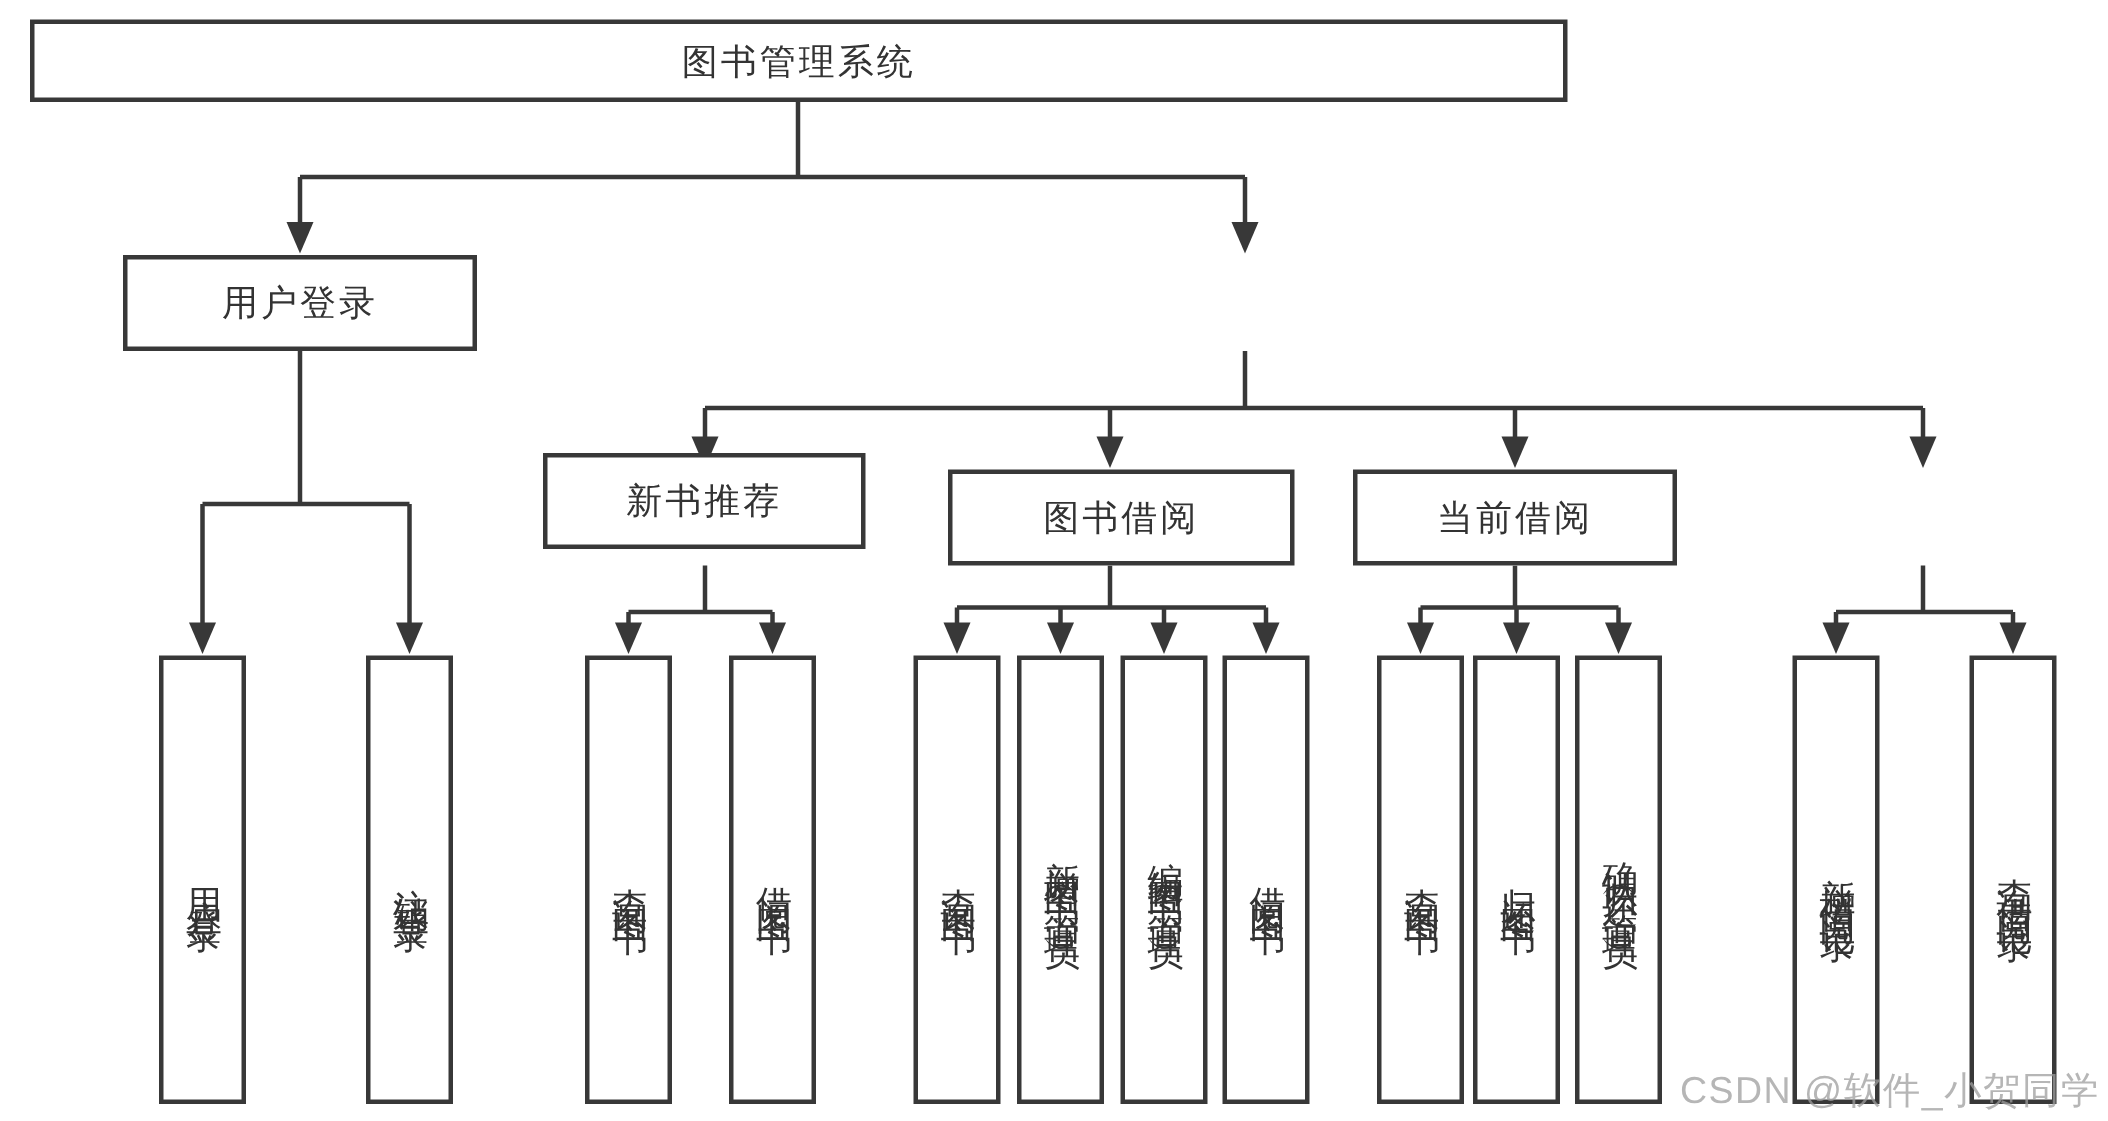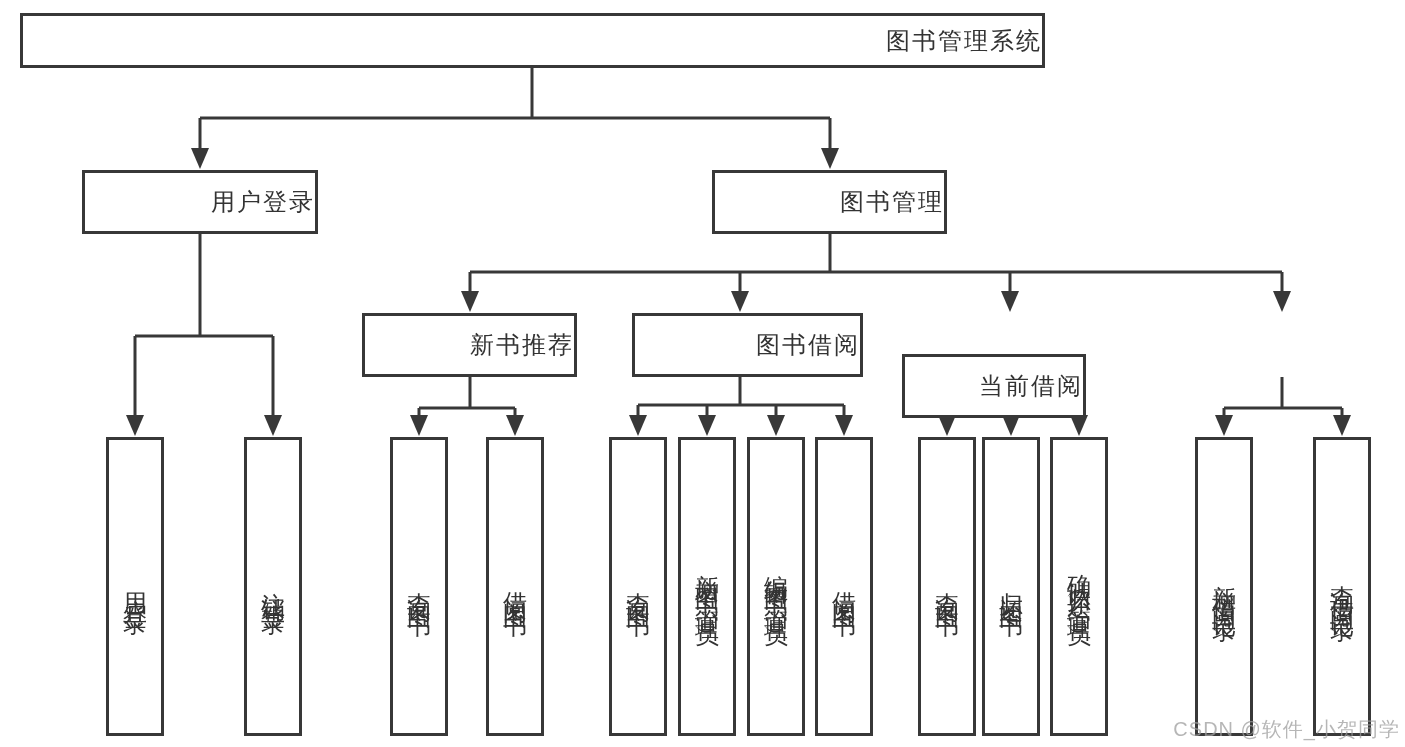--- a/index.html
+++ b/index.html
@@ -17,21 +17,21 @@
   }
   .stage{position:relative;width:1405px;height:747px;}
   .connectors{position:absolute;left:0;top:0;width:1405px;height:747px;}
   .connectors path{stroke:var(--line);stroke-width:3;fill:none;}
   .connectors polygon{fill:var(--line);stroke:none;}
   .hbox{
     position:absolute;
     box-sizing:border-box;
     border:3px solid var(--line);
     background:#fff;
-    display:flex;align-items:center;justify-content:flex-end;
+    display:flex;align-items:center;justify-content:center;
   }
   .hbox .lbl{
     font-size:24px;color:var(--text);letter-spacing:2px;white-space:nowrap;
   }
   .vbox{
     position:absolute;
     box-sizing:border-box;
     width:58px;height:299px;top:437px;
     border:3px solid var(--line);
     background:#fff;
@@ -40,21 +40,21 @@
   }
   .vbox .lbl{
     writing-mode:vertical-rl;
     font-size:24px;color:var(--text);
     letter-spacing:7px;
     line-height:1;
     white-space:nowrap;
   }
   .watermark{
     position:absolute;right:5px;bottom:4px;
-    font-size:20px;letter-spacing:1px;
+    font-size:25px;letter-spacing:1px;
     color:var(--watermark);
     opacity:.75;
     white-space:nowrap;
     pointer-events:none;
   }
 </style>
 </head>
 <body>
 
 <div class="stage">
@@ -95,31 +95,28 @@
     <polygon points="1342,436 1333,415 1351,415"></polygon>
   </svg>
 
   <div class="hbox" style="left:20px;top:13px;width:1025px;height:55px;">
     <span class="lbl">图书管理系统</span>
   </div>
 
   <div class="hbox" style="left:82px;top:170px;width:236px;height:64px;">
     <span class="lbl">用户登录</span>
   </div>
-  <div class="hbox" style="left:712px;top:170px;width:235px;height:64px;">
-    <span class="lbl">图书管理</span>
-  </div>
 
-  <div class="hbox" style="left:362px;top:313px;width:215px;height:64px;">
+  <div class="hbox" style="left:362px;top:302px;width:215px;height:64px;">
     <span class="lbl">新书推荐</span>
   </div>
   <div class="hbox" style="left:632px;top:313px;width:231px;height:64px;">
     <span class="lbl">图书借阅</span>
   </div>
-  <div class="hbox" style="left:902px;top:313px;width:184px;height:64px;margin-top:41px;">
+  <div class="hbox" style="left:902px;top:313px;width:216px;height:64px;">
     <span class="lbl">当前借阅</span>
   </div>
 
   <div class="vbox" style="left:106px;">
     <span class="lbl">用户登录</span>
   </div>
   <div class="vbox" style="left:244px;">
     <span class="lbl">注销登录</span>
   </div>
 

